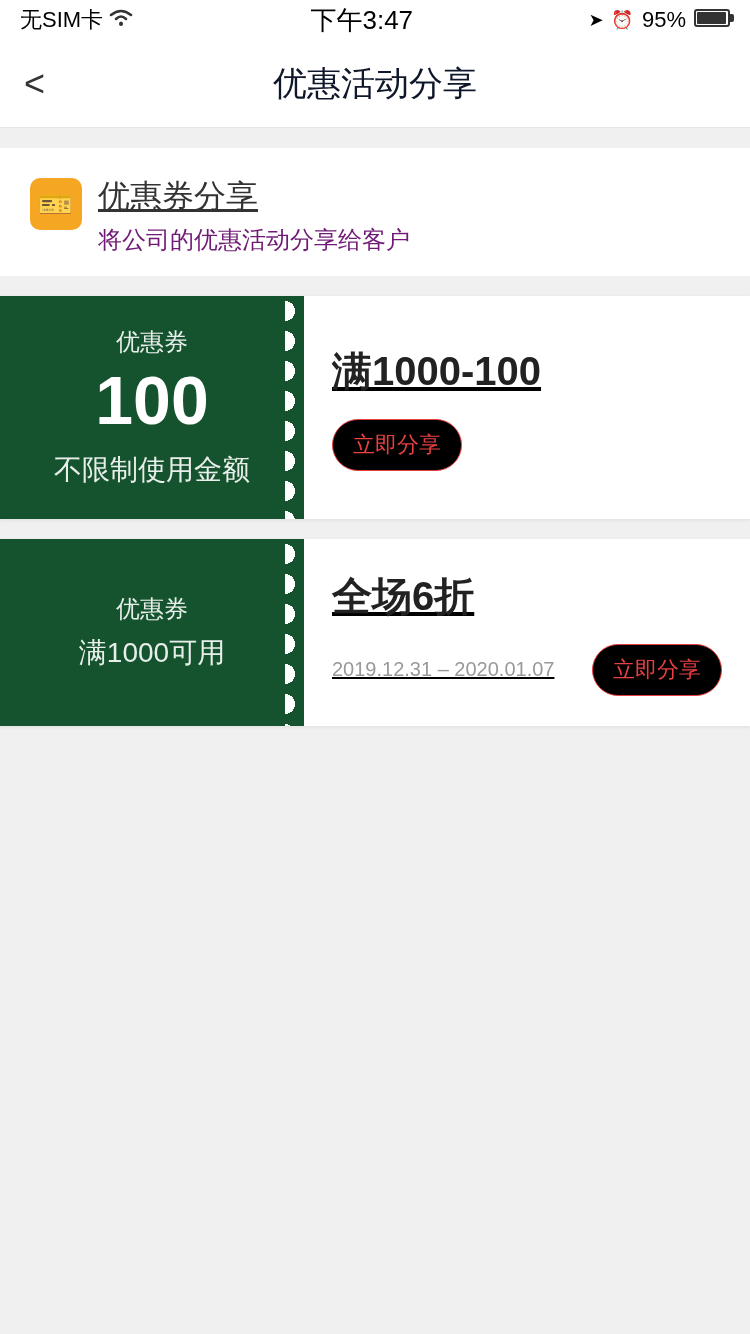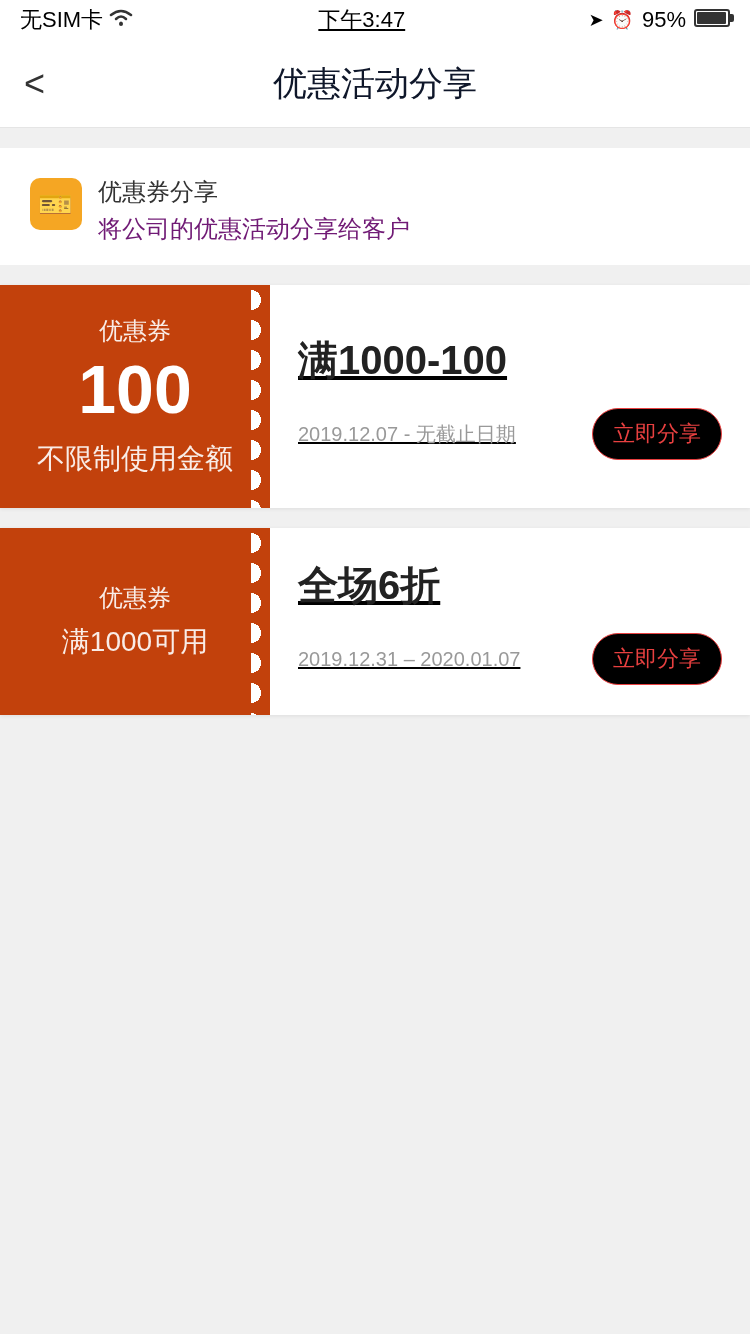--- a/index.html
+++ b/index.html
@@ -24,23 +24,22 @@
       font-size: 24px;
       font-weight: 500;
     }
     .status-left {
       display: flex;
       align-items: center;
       gap: 4px;
       font-size: 22px;
     }
     .status-center {
-      font-size: 22px;
+      font-size: 26px;
       font-weight: 500;
-      text-decoration: underline;
     }
     .status-right {
       display: flex;
       align-items: center;
       gap: 8px;
       font-size: 22px;
     }
     .battery-body {
       width: 36px;
       height: 18px;
@@ -110,24 +109,25 @@
       background: #f5a623;
       border-radius: 10px;
       display: flex;
       align-items: center;
       justify-content: center;
       font-size: 28px;
       flex-shrink: 0;
       margin-top: 2px;
     }
     .section-text .section-title {
-      font-size: 24px;
+      font-size: 32px;
       font-weight: 500;
       color: #333;
       line-height: 1.3;
+      text-decoration: underline;
     }
     .section-text .section-desc {
       font-size: 24px;
       color: #701a75;
       margin-top: 6px;
     }
 
     
     .coupons-container {
       margin-top: 20px;
@@ -141,22 +141,22 @@
       background: #fff;
       display: flex;
       align-items: stretch;
       margin-bottom: 20px;
       overflow: hidden;
       box-shadow: 0 1px 4px rgba(0,0,0,0.08);
     }
 
     
     .coupon-left {
-      width: 270px;
-      background: #c2410c;
+      width: 304px;
+      background: #14532d;
       display: flex;
       flex-direction: column;
       align-items: center;
       justify-content: center;
       padding: 30px 32px;
       position: relative;
       flex-shrink: 0;
     }
 
     
@@ -281,21 +281,20 @@
 <div class="coupons-container">
 <div class="coupon-card">
     <div class="coupon-left">
       <div class="coupon-label">优惠券</div>
       <div class="coupon-amount">100</div>
       <div class="coupon-condition">不限制使用金额</div>
     </div>
     <div class="coupon-right">
       <div class="coupon-name">满1000-100</div>
       <div class="coupon-meta">
-        <span class="coupon-date">2019.12.07 - 无截止日期</span>
         <button class="share-btn">立即分享</button>
       </div>
     </div>
   </div>
     <div class="coupon-card">
     <div class="coupon-left">
       <div class="coupon-label">优惠券</div>
       <div class="coupon-condition">满1000可用</div>
     </div>
     <div class="coupon-right">

